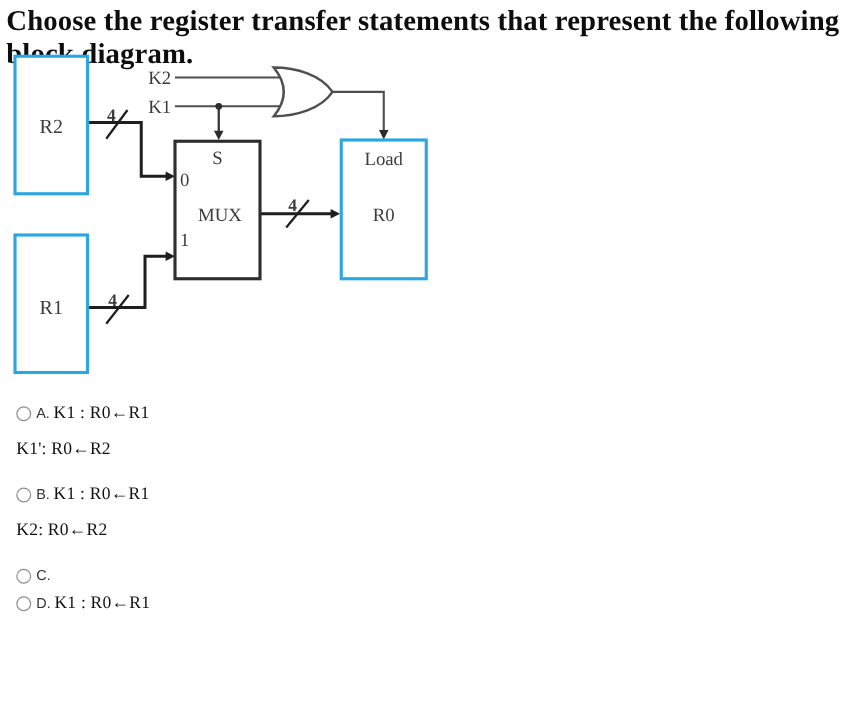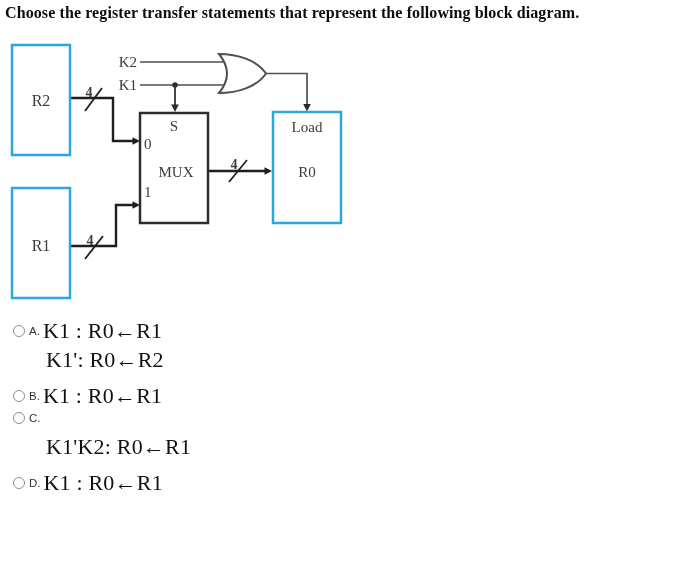--- a/index.html
+++ b/index.html
@@ -2,40 +2,40 @@
 <html><head>
 <meta charset="utf-8">
 <style>
   html,body{margin:0;padding:0;}
   body{
     width:688px;height:575px;background:#ffffff;position:relative;
     overflow:hidden;font-family:"Liberation Serif",serif;
   }
   .page-title{
     position:absolute;left:5px;top:4px;width:680px;
-    font-family:"Liberation Serif",serif;font-size:16px;font-weight:bold;
+    font-family:"Liberation Serif",serif;font-size:23px;font-weight:bold;
     color:#0d0d0d;letter-spacing:0.1px;
   }
   .diagram-wrap{position:absolute;left:0;top:40px;width:360px;height:270px;}
   svg text{font-family:"Liberation Serif",serif;fill:#3c3c3c;}
   .options{position:absolute;left:13px;top:320px;width:400px;}
   .option{margin:0;}
   .opt-row1{display:flex;align-items:center;height:22px;}
-  .opt-row2{margin-left:33px;height:22px;margin-top:7px;margin-bottom:14px;
+  .opt-row2{height:22px;margin-top:7px;margin-bottom:14px;
             display:flex;align-items:center;}
   .radio{
     width:12px;height:12px;border:1px solid #8f8f8f;border-radius:50%;
     background:#fff;flex:0 0 auto;margin-right:4px;box-sizing:border-box;
   }
   .opt-letter{
     font-family:"Liberation Sans",sans-serif;font-size:11.5px;color:#333;
     margin-right:3px;flex:0 0 auto;
   }
   .stmt{
-    font-family:"Liberation Serif",serif;font-size:22px;color:#111;
+    font-family:"Liberation Serif",serif;font-size:14px;color:#111;
     white-space:pre;letter-spacing:0.2px;
   }
 </style>
 </head>
 <body>
 
 <div class="page-title">Choose the register transfer statements that represent the following block diagram.</div>
 
 <div class="diagram-wrap">
   <svg width="360" height="270" viewBox="0 0 360 270">
@@ -98,29 +98,29 @@
       <span class="stmt">K1': R0←R2</span>
     </div>
   </div>
 
   <div class="option">
     <div class="opt-row1">
       <div class="radio"></div>
       <span class="opt-letter">B.</span>
       <span class="stmt">K1 : R0←R1</span>
     </div>
+    <div class="opt-row2">
+      <span class="stmt">K2: R0←R2</span>
+    </div>
   </div>
 
   <div class="option">
     <div class="opt-row1">
       <div class="radio"></div>
       <span class="opt-letter">C.</span>
-    </div>
-    <div class="opt-row2">
-      <span class="stmt">K1'K2: R0←R1</span>
     </div>
   </div>
 
   <div class="option">
     <div class="opt-row1">
       <div class="radio"></div>
       <span class="opt-letter">D.</span>
       <span class="stmt">K1 : R0←R1</span>
     </div>
   </div>

